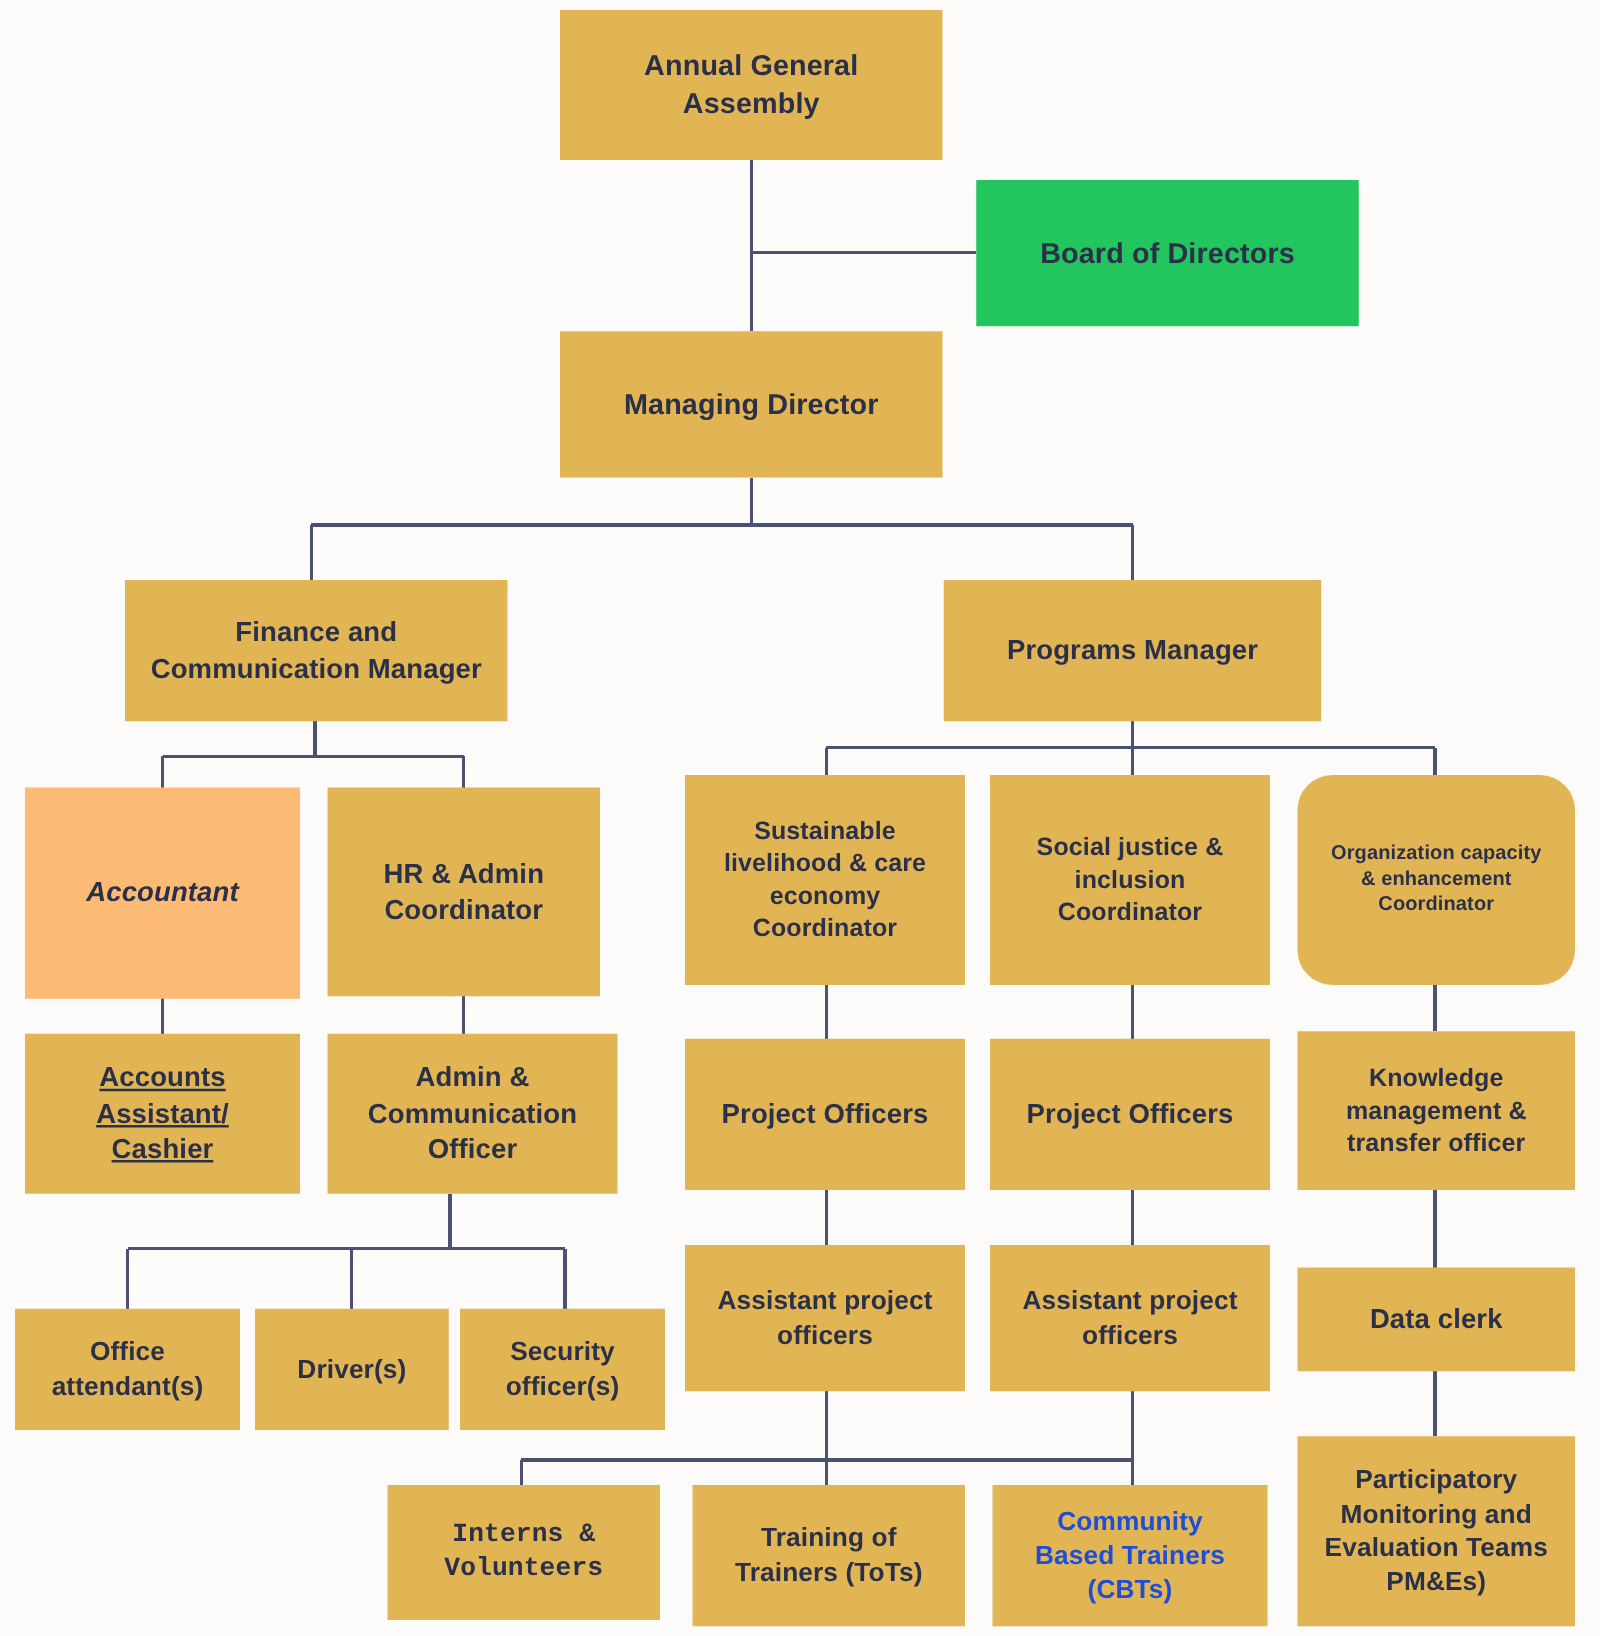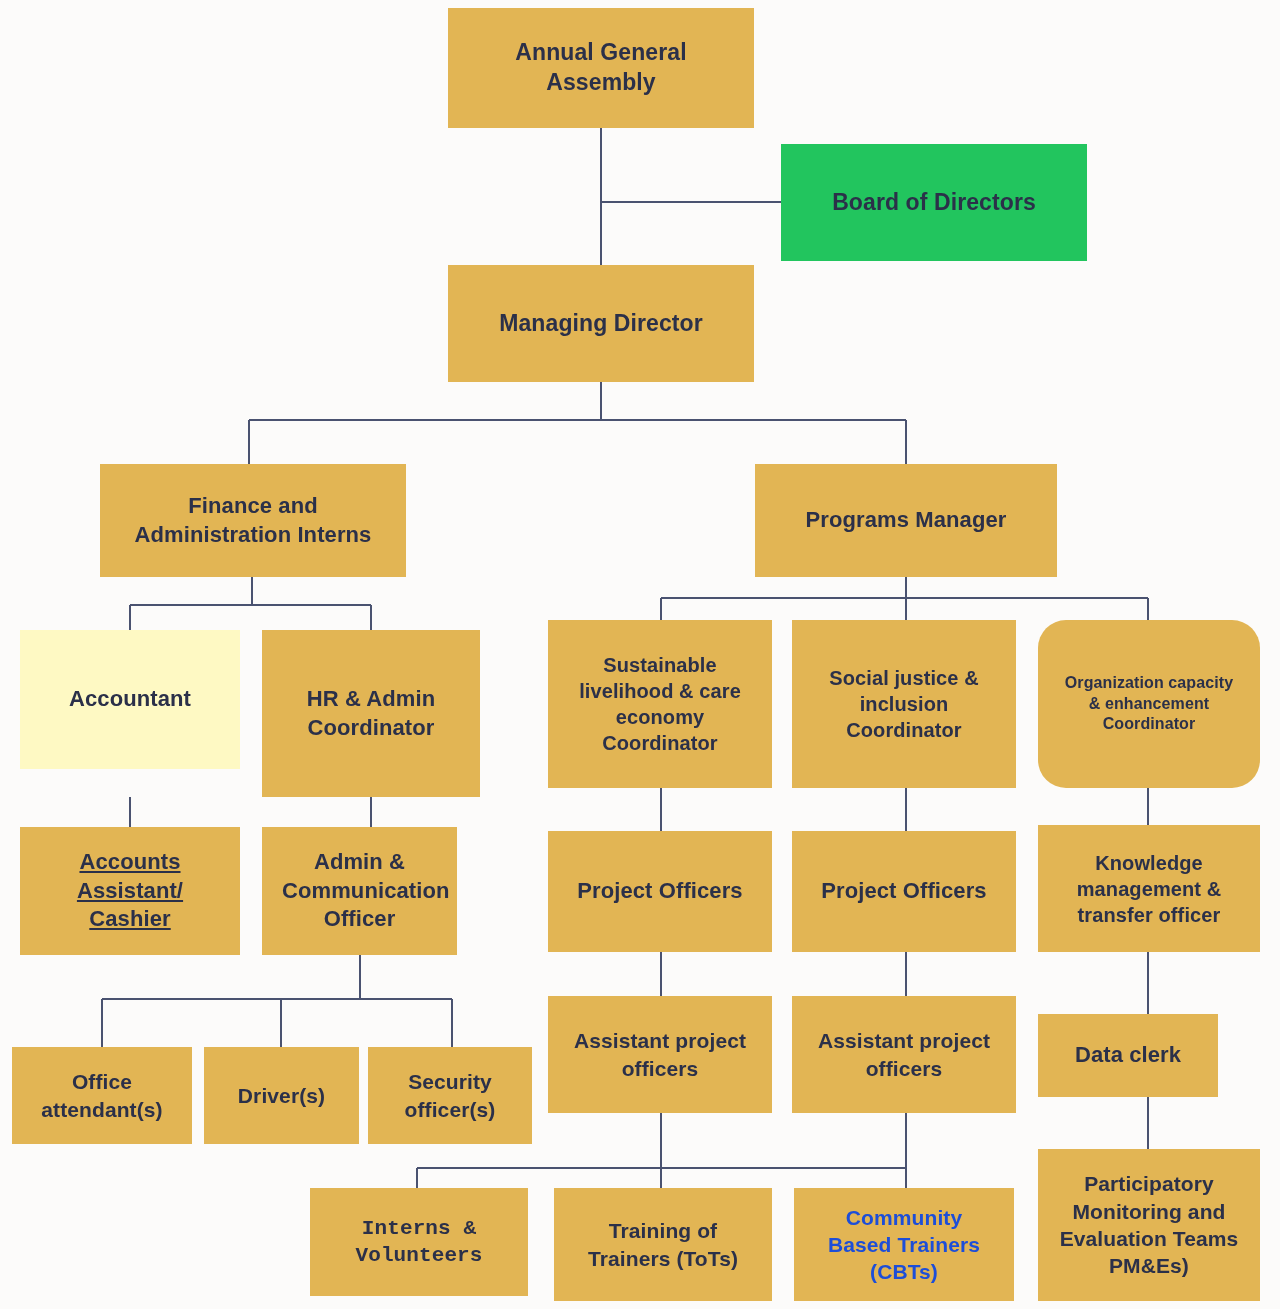--- a/index.html
+++ b/index.html
@@ -97,44 +97,44 @@
       <div class="node" style="left: 448px; top: 8px; width: 306px; height: 120px; font-size: 23px; background: rgb(226, 181, 84); color: rgb(43, 48, 73);">
         <span>Annual General Assembly</span>
       </div>
       <div class="node" style="left: 781px; top: 144px; width: 306px; height: 117px; font-size: 23px; background: #22c55e; color: rgb(43, 48, 73);">
         <span>Board of Directors</span>
       </div>
       <div class="node" style="left: 448px; top: 265px; width: 306px; height: 117px; font-size: 23px; background: rgb(226, 181, 84); color: rgb(43, 48, 73);">
         <span>Managing Director</span>
       </div>
       <div class="node" style="left: 100px; top: 464px; width: 306px; height: 113px; font-size: 22px; background: rgb(226, 181, 84); color: rgb(43, 48, 73);">
-        <span>Finance and Administration Interns</span>
+        <span>Finance and Communication Manager</span>
       </div>
       <div class="node" style="left: 755px; top: 464px; width: 302px; height: 113px; font-size: 22px; background: rgb(226, 181, 84); color: rgb(43, 48, 73);">
         <span>Programs Manager</span>
       </div>
-      <div class="node" style="left: 20px; top: 630px; width: 220px; height: 139px; font-size: 22px; background: #fef9c3; color: rgb(43, 48, 73);">
+      <div class="node" style="left: 20px; top: 630px; width: 220px; height: 169px; font-size: 22px; background: #fdba74; color: rgb(43, 48, 73); font-style: italic;">
         <span>Accountant</span>
       </div>
       <div class="node" style="left: 262px; top: 630px; width: 218px; height: 167px; font-size: 22px; background: rgb(226, 181, 84); color: rgb(43, 48, 73);">
         <span>HR &amp; Admin Coordinator</span>
       </div>
       <div class="node" style="left: 548px; top: 620px; width: 224px; height: 168px; font-size: 20px; background: rgb(226, 181, 84); color: rgb(43, 48, 73);">
         <span>Sustainable livelihood &amp; care economy Coordinator</span>
       </div>
       <div class="node" style="left: 792px; top: 620px; width: 224px; height: 168px; font-size: 20px; background: rgb(226, 181, 84); color: rgb(43, 48, 73);">
         <span>Social justice &amp; inclusion Coordinator</span>
       </div>
       <div class="node" style="left: 1038px; top: 620px; width: 222px; height: 168px; font-size: 16px; background: rgb(226, 181, 84); color: rgb(43, 48, 73); border-radius: 28px;">
         <span>Organization capacity &amp; enhancement Coordinator</span>
       </div>
       <div class="node" style="left: 20px; top: 827px; width: 220px; height: 128px; font-size: 22px; background: rgb(226, 181, 84); color: rgb(43, 48, 73); text-decoration: underline;">
         <span>Accounts Assistant/ Cashier</span>
       </div>
-      <div class="node" style="left: 262px; top: 827px; width: 195px; height: 128px; font-size: 22px; background: rgb(226, 181, 84); color: rgb(43, 48, 73);">
+      <div class="node" style="left: 262px; top: 827px; width: 232px; height: 128px; font-size: 22px; background: rgb(226, 181, 84); color: rgb(43, 48, 73);">
         <span>Admin &amp; Communication Officer</span>
       </div>
       <div class="node" style="left: 548px; top: 831px; width: 224px; height: 121px; font-size: 22px; background: rgb(226, 181, 84); color: rgb(43, 48, 73);">
         <span>Project Officers</span>
       </div>
       <div class="node" style="left: 792px; top: 831px; width: 224px; height: 121px; font-size: 22px; background: rgb(226, 181, 84); color: rgb(43, 48, 73);">
         <span>Project Officers</span>
       </div>
       <div class="node" style="left: 1038px; top: 825px; width: 222px; height: 127px; font-size: 20px; background: rgb(226, 181, 84); color: rgb(43, 48, 73);">
         <span>Knowledge management &amp; transfer officer</span>
@@ -147,21 +147,21 @@
       </div>
       <div class="node" style="left: 368px; top: 1047px; width: 164px; height: 97px; font-size: 21px; background: rgb(226, 181, 84); color: rgb(43, 48, 73);">
         <span>Security officer(s)</span>
       </div>
       <div class="node" style="left: 548px; top: 996px; width: 224px; height: 117px; font-size: 21px; background: rgb(226, 181, 84); color: rgb(43, 48, 73);">
         <span>Assistant project officers</span>
       </div>
       <div class="node" style="left: 792px; top: 996px; width: 224px; height: 117px; font-size: 21px; background: rgb(226, 181, 84); color: rgb(43, 48, 73);">
         <span>Assistant project officers</span>
       </div>
-      <div class="node" style="left: 1038px; top: 1014px; width: 180px; height: 83px; font-size: 22px; background: rgb(226, 181, 84); color: rgb(43, 48, 73);">
+      <div class="node" style="left: 1038px; top: 1014px; width: 222px; height: 83px; font-size: 22px; background: rgb(226, 181, 84); color: rgb(43, 48, 73);">
         <span>Data clerk</span>
       </div>
       <div class="node" style="left: 310px; top: 1188px; width: 218px; height: 108px; font-size: 21px; background: rgb(226, 181, 84); color: rgb(43, 48, 73); font-family: Liberation Mono, monospace;">
         <span>Interns &amp; Volunteers</span>
       </div>
       <div class="node" style="left: 554px; top: 1188px; width: 218px; height: 113px; font-size: 21px; background: rgb(226, 181, 84); color: rgb(43, 48, 73);">
         <span>Training of Trainers (ToTs)</span>
       </div>
       <div class="node" style="left: 794px; top: 1188px; width: 220px; height: 113px; font-size: 21px; background: rgb(226, 181, 84); color: #1d4ed8;">
         <span>Community Based Trainers (CBTs)</span>

